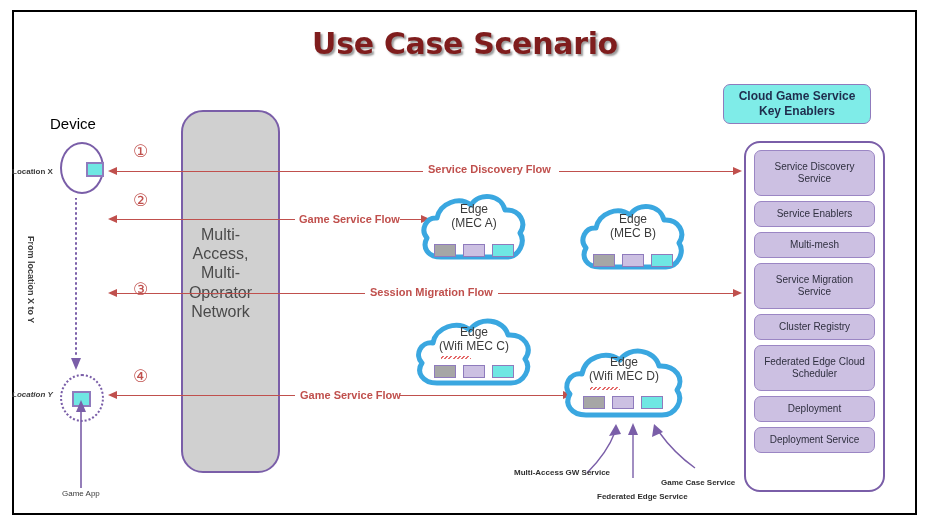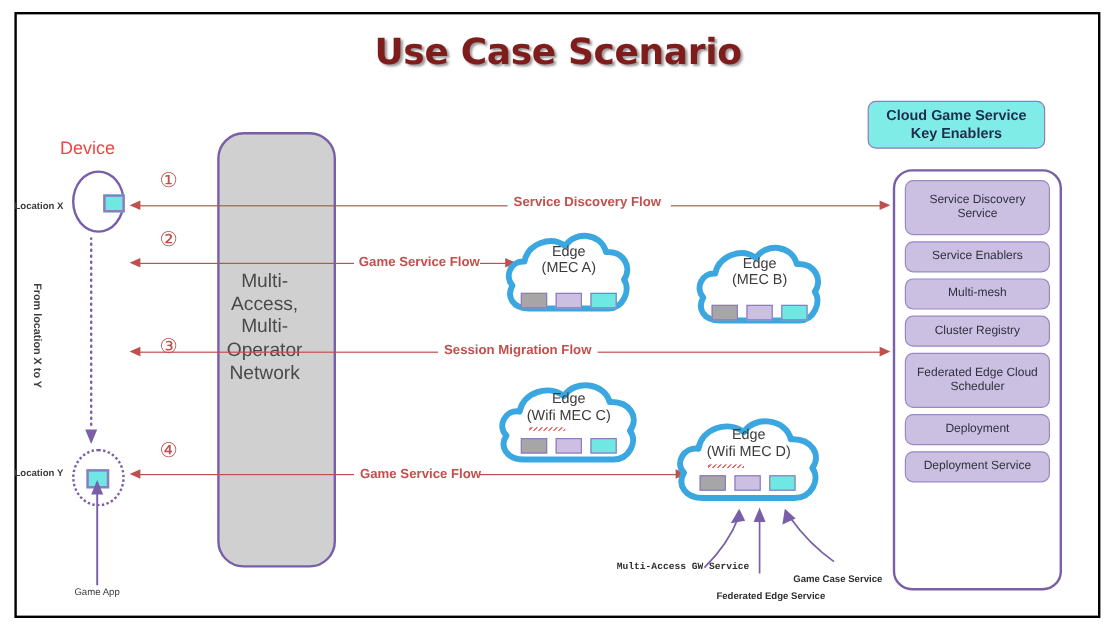--- a/index.html
+++ b/index.html
@@ -29,29 +29,29 @@
     font-size:30px;font-weight:bold;
     color:#7f1d1d;
     letter-spacing:-0.3px;
     text-shadow:2px 2px 2px rgba(120,120,120,.75);
     font-family:"DejaVu Sans",sans-serif;
   }
 
   
   #device-label{
     position:absolute;left:50px;top:115px;
-    font-size:15px;color:#ef4444;
+    font-size:15px;color:#000000;
   }
   #loc-x-label{
     position:absolute;left:12px;top:167px;
     font-size:8px;font-weight:bold;color:#3b3b3b;
   }
   #loc-y-label{
     position:absolute;left:12px;top:390px;
-    font-size:8px;font-weight:bold;color:#3b3b3b;
+    font-size:8px;font-weight:bold;color:#3b3b3b;font-style:italic;
   }
   #gameapp-label{
     position:absolute;left:62px;top:489px;
     font-size:8px;font-weight:normal;color:#3b3b3b;
   }
   #travel-label{
     position:absolute;left:36px;top:236px;
     width:120px;
     font-size:9px;font-weight:bold;color:#3b3b3b;
     transform:rotate(90deg);
@@ -335,28 +335,29 @@
     <path d="M82,55 C95,42 104,30 110,14" fill="none" stroke="#7a5ea8" stroke-width="1.4"></path>
     <polygon points="111,6 104,18 116,16" fill="#7a5ea8"></polygon>
 
     <path d="M128,62 C128,42 128,28 128,14" fill="none" stroke="#7a5ea8" stroke-width="1.4"></path>
     <polygon points="128,5 123,17 133,17" fill="#7a5ea8"></polygon>
 
     <path d="M190,50 C176,40 164,28 154,14" fill="none" stroke="#7a5ea8" stroke-width="1.4"></path>
     <polygon points="149,6 147,19 158,14" fill="#7a5ea8"></polygon>
   </svg>
 
-  <div class="svc-label" style="left:514px;top:468px;font-family:Liberation Mono, monospace;">Multi-Access GW Service</div>
+  <div class="svc-label" style="left:514px;top:468px;">Multi-Access GW Service</div>
   <div class="svc-label" style="left:597px;top:492px;">Federated Edge Service</div>
   <div class="svc-label" style="left:661px;top:478px;">Game Case Service</div>
 
   <div id="enablers-header">Cloud Game Service Key Enablers</div>
 
   <div id="enablers-panel">
     <div class="enabler tall">Service Discovery Service</div>
     <div class="enabler short">Service Enablers</div>
     <div class="enabler short">Multi-mesh</div>
+    <div class="enabler tall">Service Migration Service</div>
     <div class="enabler short">Cluster Registry</div>
     <div class="enabler tall">Federated Edge Cloud Scheduler</div>
     <div class="enabler short">Deployment</div>
     <div class="enabler short">Deployment Service</div>
   </div>
 </div>
 
 </body></html>

